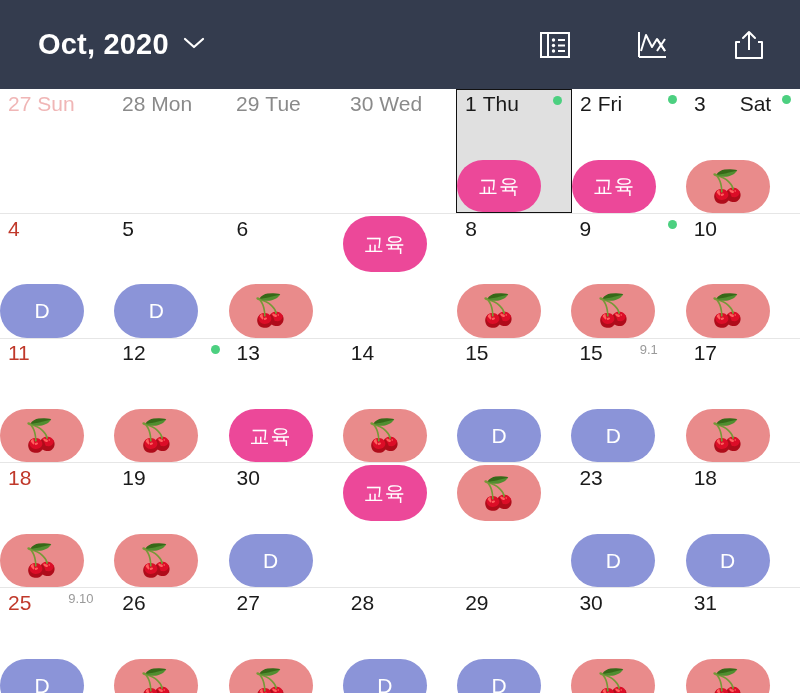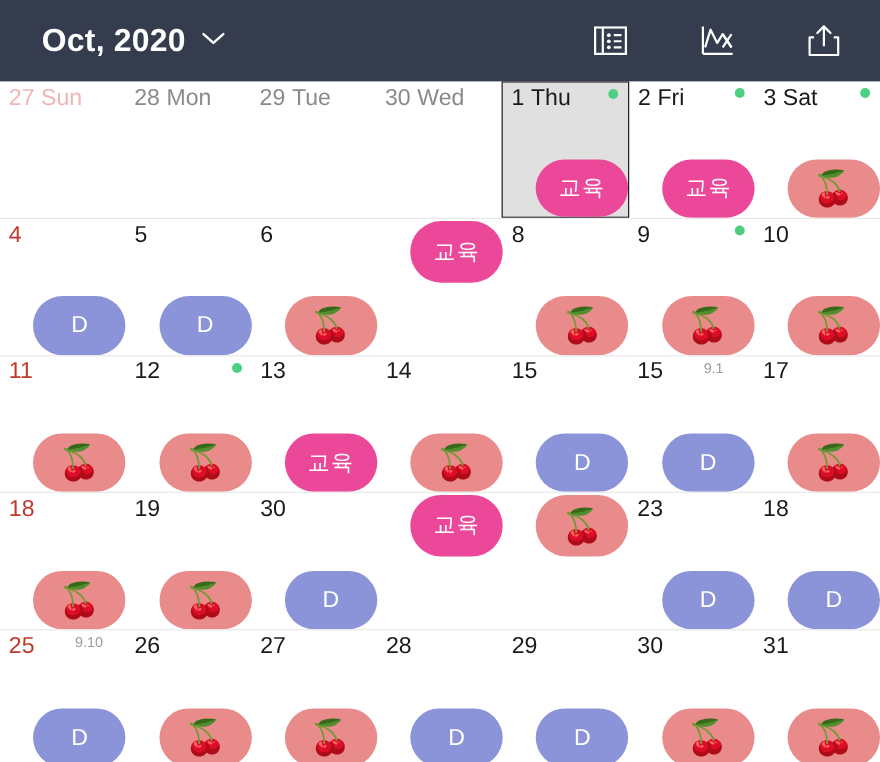--- a/index.html
+++ b/index.html
@@ -5,21 +5,21 @@
   * { box-sizing: border-box; margin: 0; padding: 0; }
   html, body {
     width: 800px; height: 693px;
     font-family: "Liberation Sans", sans-serif;
     background: #ffffff;
     overflow: hidden;
   }
 
   
   .header {
-    height: 74px;
+    height: 89px;
     background: #343c4e;
     display: flex;
     align-items: center;
     padding: 0 26px 0 38px;
   }
   .title-group {
     display: flex;
     align-items: center;
     gap: 14px;
     cursor: pointer;
@@ -58,21 +58,21 @@
     border-top: 1px solid #e6e6e6;
     position: relative;
     min-height: 0;
   }
   .week.first { border-top: none; }
   .day {
     flex: 1 1 0;
     position: relative;
     display: flex;
     flex-direction: column;
-    align-items: flex-end;
+    align-items: flex-start;
     min-width: 0;
     cursor: pointer;
     gap: 40px;
   }
   .day.selected {
     background: #e0e0e0;
     border: 1.5px solid #111111;
   }
   .daynum-row {
     width: 100%;
@@ -220,21 +220,21 @@
           <span class="daynum weekday " style="padding-left: 6px;">Fri</span>
           <span class="dot"></span>
         </div>
         <div class="pill yellow">
           <span class="ko">교육</span>
         </div>
       </div>
       <div class="day">
         <div class="daynum-row">
           <span class="daynum ">3</span>
-          <span class="daynum weekday " style="padding-left: 6px;">Sat</span>
+          <span class="daynum weekday " style="padding-left: 6px; margin-left: 28px;">Sat</span>
           <span class="dot"></span>
         </div>
         <div class="pill red">
           <span class="cherry">🍒</span>
         </div>
       </div>
     </div>
     <div class="week">
       <div class="day">
         <div class="daynum-row">

